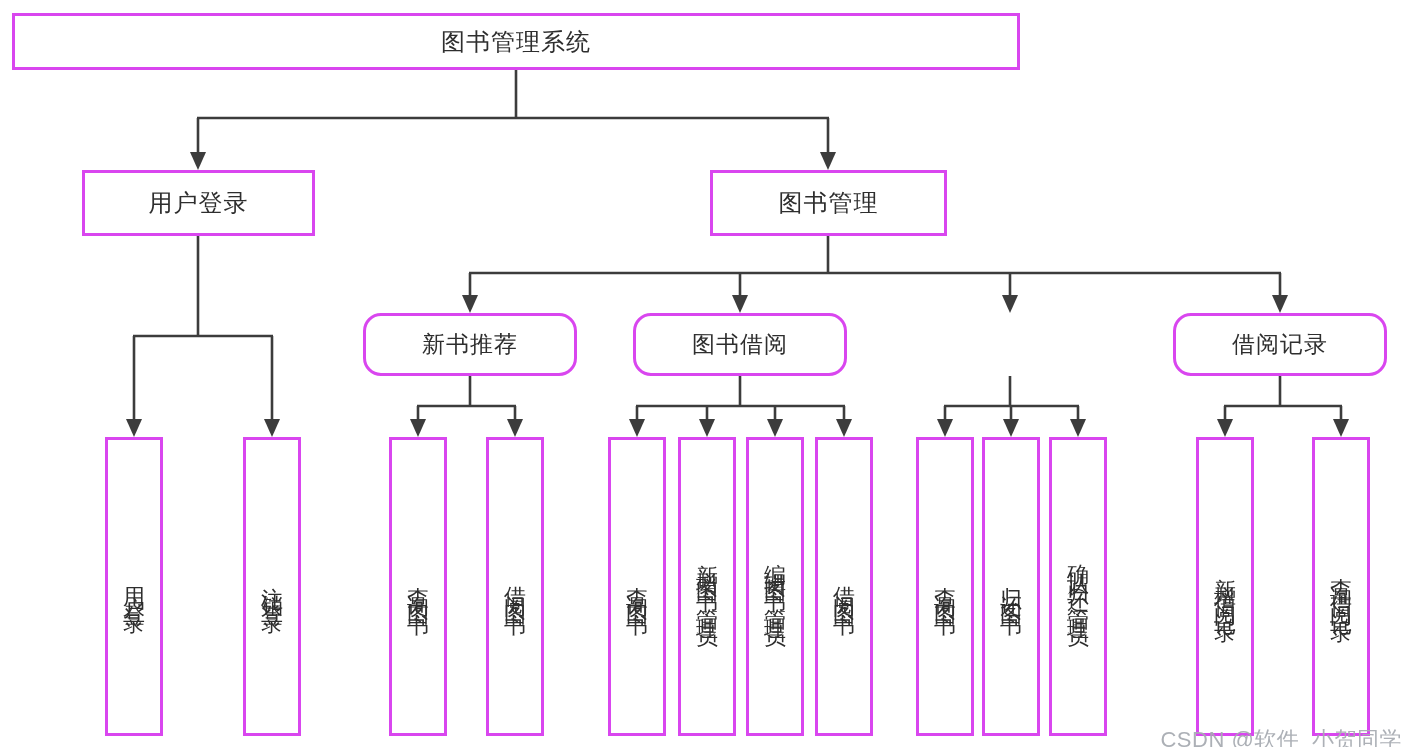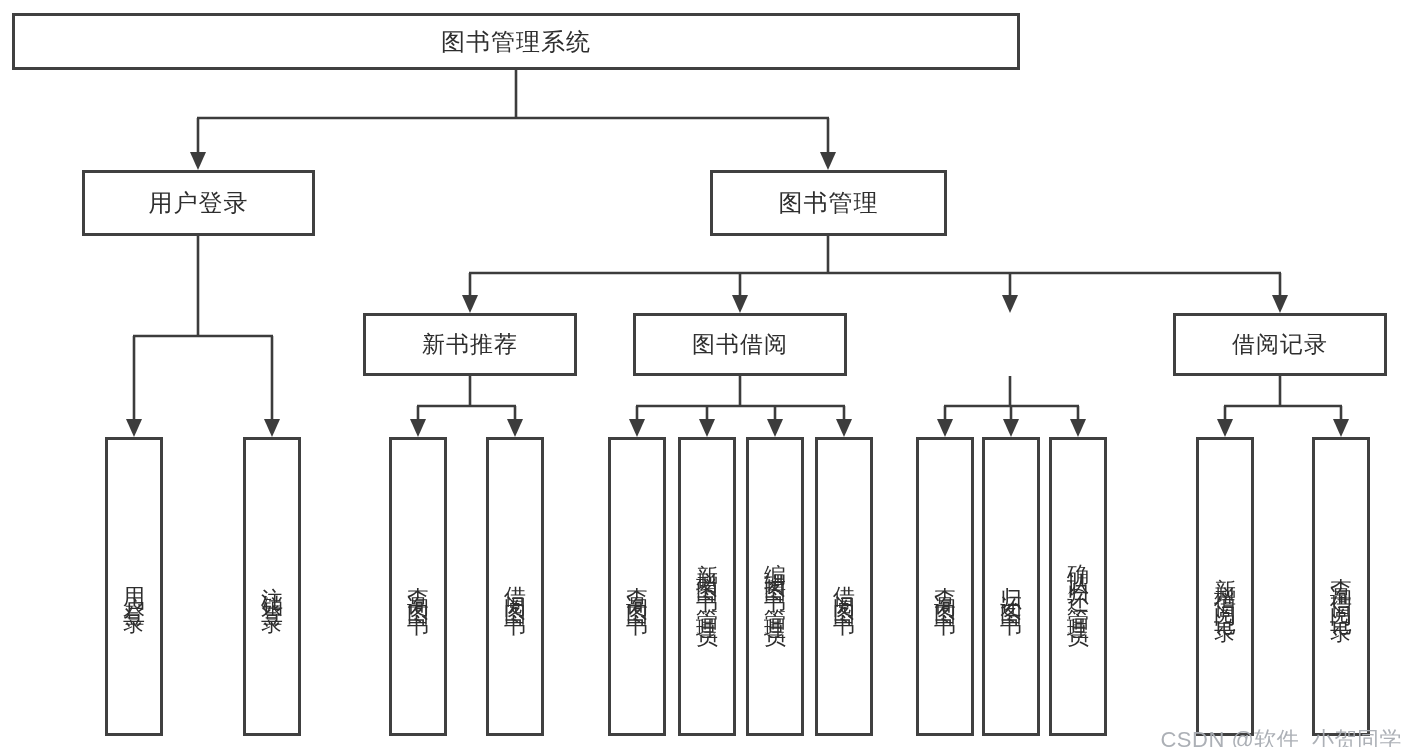--- a/index.html
+++ b/index.html
@@ -3,26 +3,26 @@
 <meta charset="utf-8">
 <style>
   html,body{margin:0;padding:0;background:#ffffff;}
   .stage{
     position:relative;width:1405px;height:747px;background:#ffffff;
     font-family:"Liberation Sans","DejaVu Sans",sans-serif;overflow:hidden;
   }
   .connectors{position:absolute;left:0;top:0;width:1405px;height:747px;}
   .node{
     position:absolute;box-sizing:border-box;
-    border:3px solid #404040;background:#ffffff;
+    border:3px solid #d946ef;background:#ffffff;
     display:flex;align-items:center;justify-content:center;
     color:#2e2e2e;
   }
   .hnode{font-size:24px;letter-spacing:1px;}
-  .l3node{font-size:23px;letter-spacing:1px;}
+  .l3node{font-size:23px;letter-spacing:1px;border-radius:18px;}
   .leaf span{
     writing-mode:vertical-rl;text-orientation:mixed;
     font-size:22px;letter-spacing:9px;line-height:1;
     white-space:nowrap;
   }
   
   .n-root{left:12px;top:13px;width:1008px;height:57px;}
   .n-userlogin{left:82px;top:170px;width:233px;height:66px;}
   .n-bookmgmt{left:710px;top:170px;width:237px;height:66px;}
   .n-newbook{left:363px;top:313px;width:214px;height:63px;}

